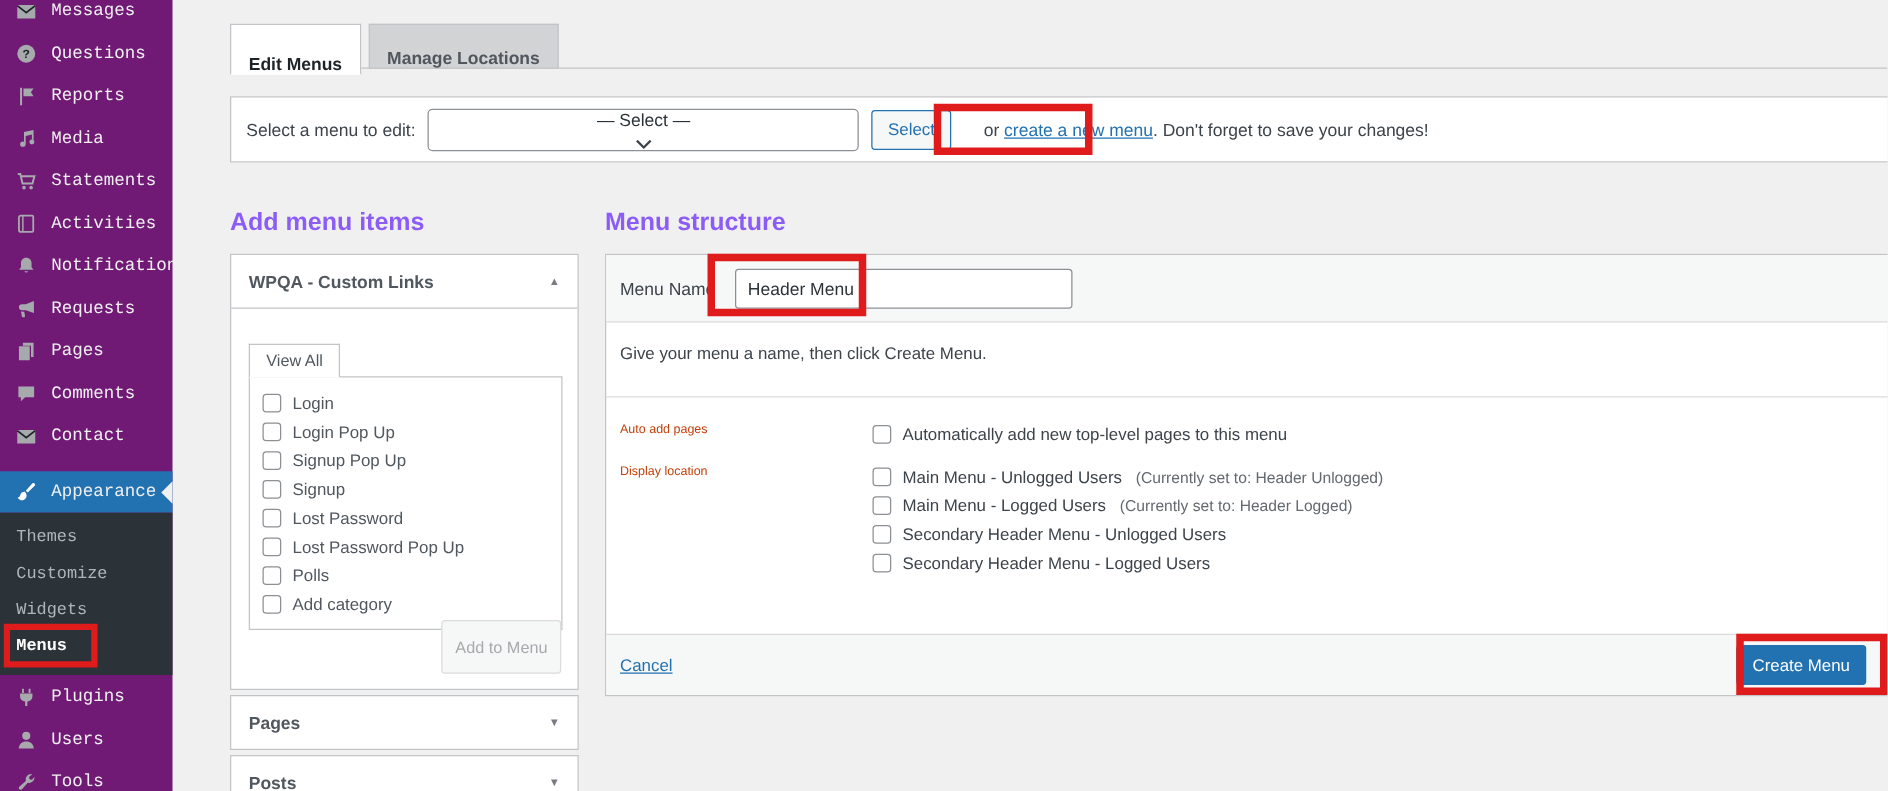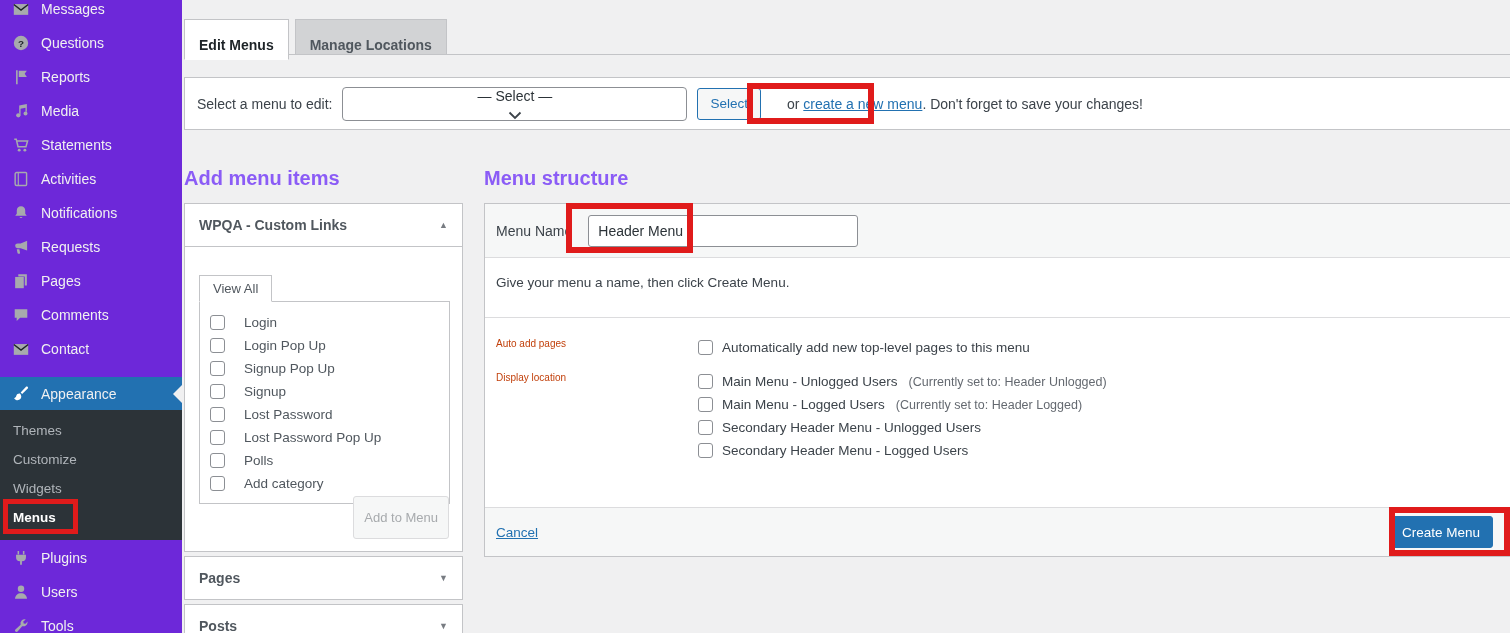--- a/index.html
+++ b/index.html
@@ -5,22 +5,22 @@
   * { margin:0; padding:0; box-sizing:border-box; }
   html,body { width:1510px; height:633px; }
   body {
     position:relative; overflow:hidden;
     background:#f0f0f1;
     font-family:"Liberation Sans", sans-serif;
     color:#3c434a;
   }
   
   .sidebar {
-    position:absolute; left:0; top:0; width:182px; height:633px;
-    background:#6d28d9; color:#f0f0f1; z-index:5;
+    position:absolute; left:0; top:0; width:138px; height:633px;
+    background:#701a75; color:#f0f0f1; z-index:5;font-family:Liberation Mono, monospace;
   }
   .sidebar-inner { margin-top:-8px; }
   .s-item {
     height:34px; display:flex; align-items:center; gap:10px;
     padding-left:11px; font-size:14px; color:#f0f0f1; cursor:pointer;
     position:relative;
   }
   .s-icon { width:20px; height:20px; display:flex; align-items:center; justify-content:center; color:#a7aaad; flex:0 0 20px; }
   .s-item.active { background:#2271b1; margin-top:11px; height:33px; }
   .s-item.active .s-icon { color:#fff; }
@@ -35,21 +35,21 @@
     height:29px; display:flex; align-items:center; padding-left:13px;
     font-size:13.5px; color:#b0b5ba; cursor:pointer;
   }
   .sub-item.current { color:#fff; font-weight:bold; }
   
   .tabbar {
     position:absolute; left:184px; right:0; top:18px; height:37px;
     border-bottom:1px solid #c3c4c7; display:flex; gap:6px; z-index:2;
   }
   .tab {
-    display:flex; align-items:flex-start; padding:17px 14px;
+    display:flex; align-items:flex-end; padding:0 14px;
     font-size:14px; font-weight:bold; border:1px solid #c3c4c7; cursor:pointer;
   }
   .tab.active {
     background:#fff; color:#1d2327; border-bottom-color:#fff;
     height:41px; margin-top:1px; position:relative; z-index:3;
   }
   .tab.inactive { background:#d2d3d5; color:#50575e; height:36px; margin-top:1px; }
   
   .manage-box {
     position:absolute; left:184px; right:-2px; top:77px; height:53px;
@@ -86,21 +86,21 @@
   .viewall-tab {
     display:inline-block; margin:28px 16px -1px 14px; padding:5px 13px;
     border:1px solid #c3c4c7; border-bottom:1px solid #fff;
     background:#fff; position:relative; z-index:2;
     font-size:13px; color:#50575e; cursor:pointer;
   }
   .options-box {
     margin:0 12px 0 14px; border:1px solid #c3c4c7;
     padding:9px 0 9px 10px; height:203px; overflow:hidden;
   }
-  .opt { display:flex; align-items:center; gap:19px; height:23px; font-size:13.5px; color:#50575e; cursor:pointer; }
+  .opt { display:flex; align-items:center; gap:9px; height:23px; font-size:13.5px; color:#50575e; cursor:pointer; }
   .cb {
     width:15px; height:15px; border:1px solid #8c8f94; border-radius:3px;
     background:#fff; flex:0 0 15px; cursor:pointer;
   }
   .btn-disabled {
     position:absolute; right:13px; bottom:12px; height:43px; padding:0 10px;
     background:#f6f7f7; border:1px solid #dcdcde; border-radius:3px;
     color:#a7aaad; font-size:13px; font-family:inherit;
   }
   .flat-acc {

